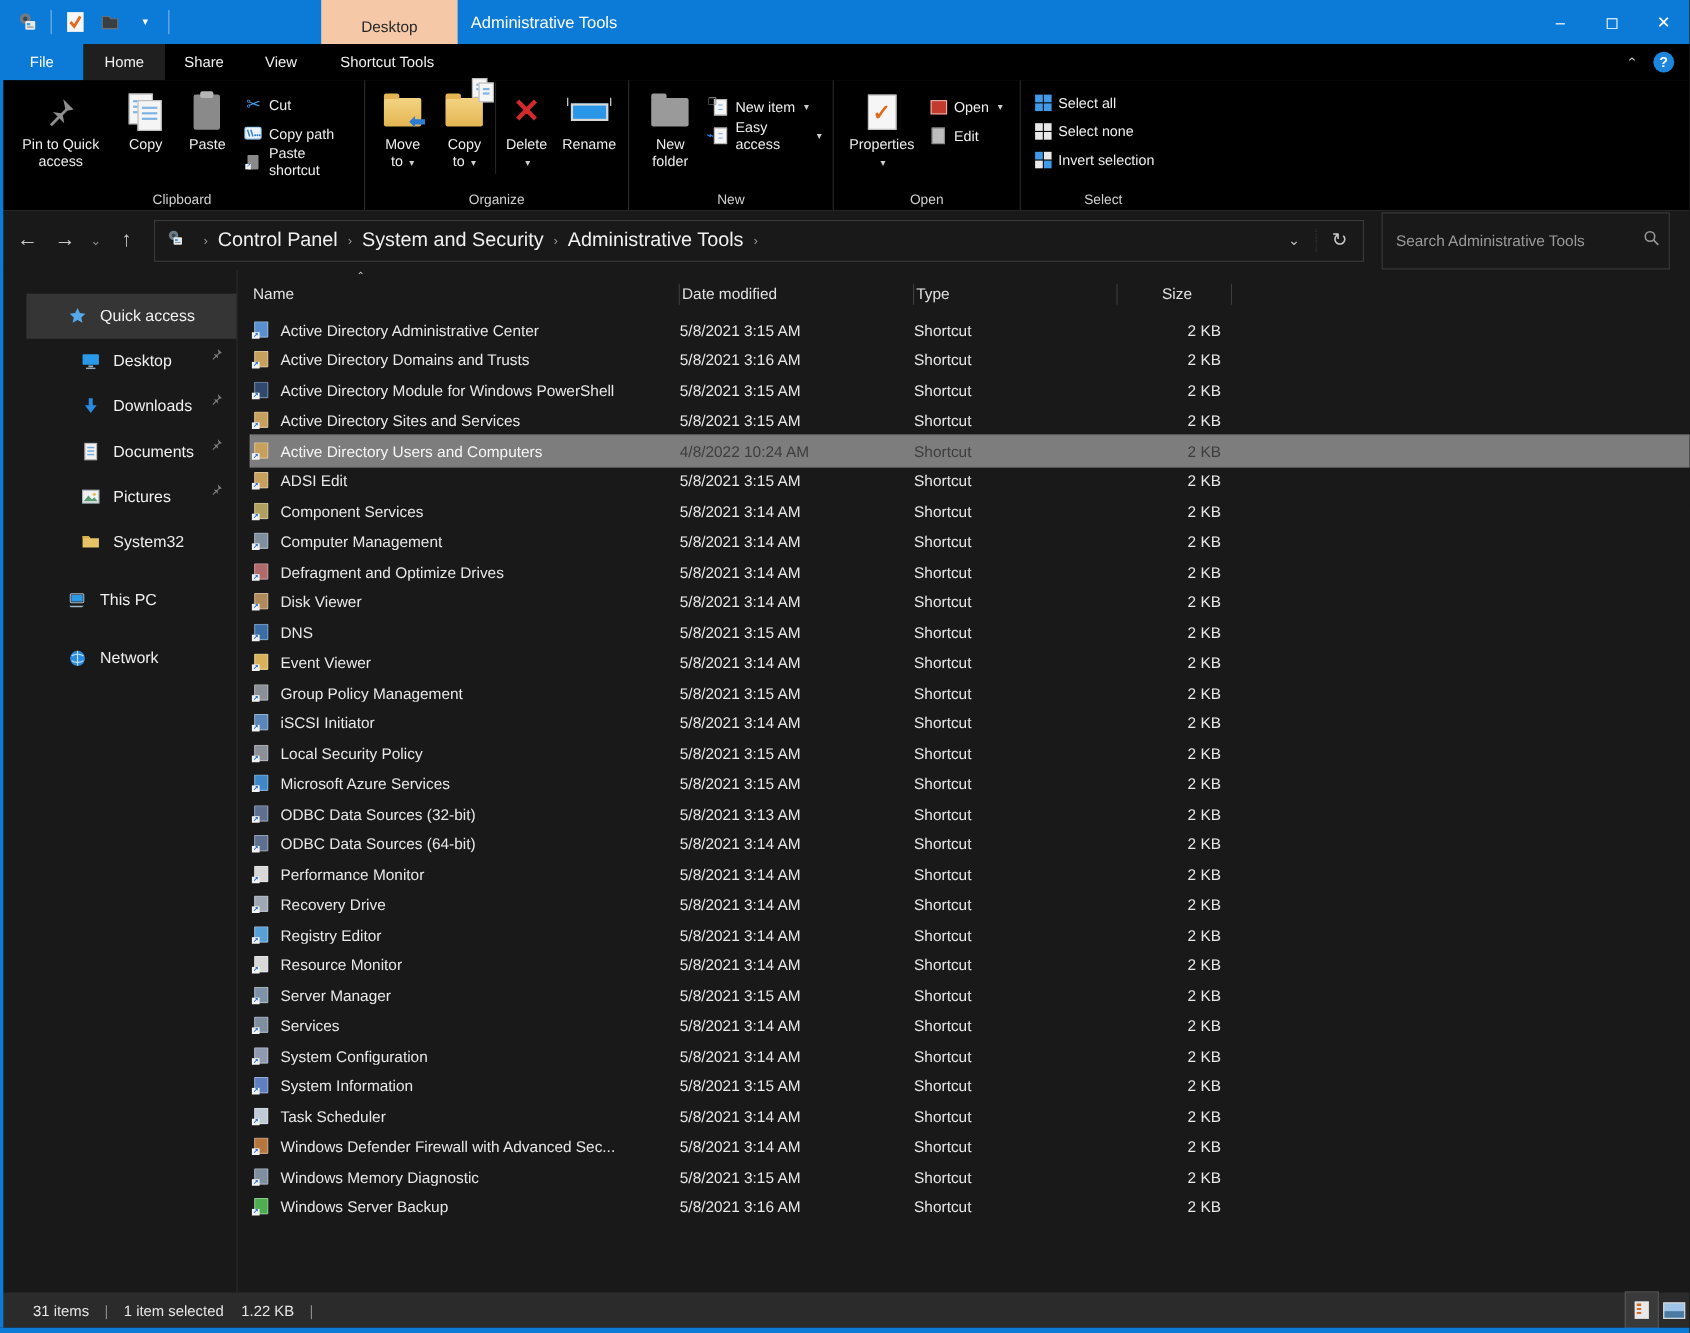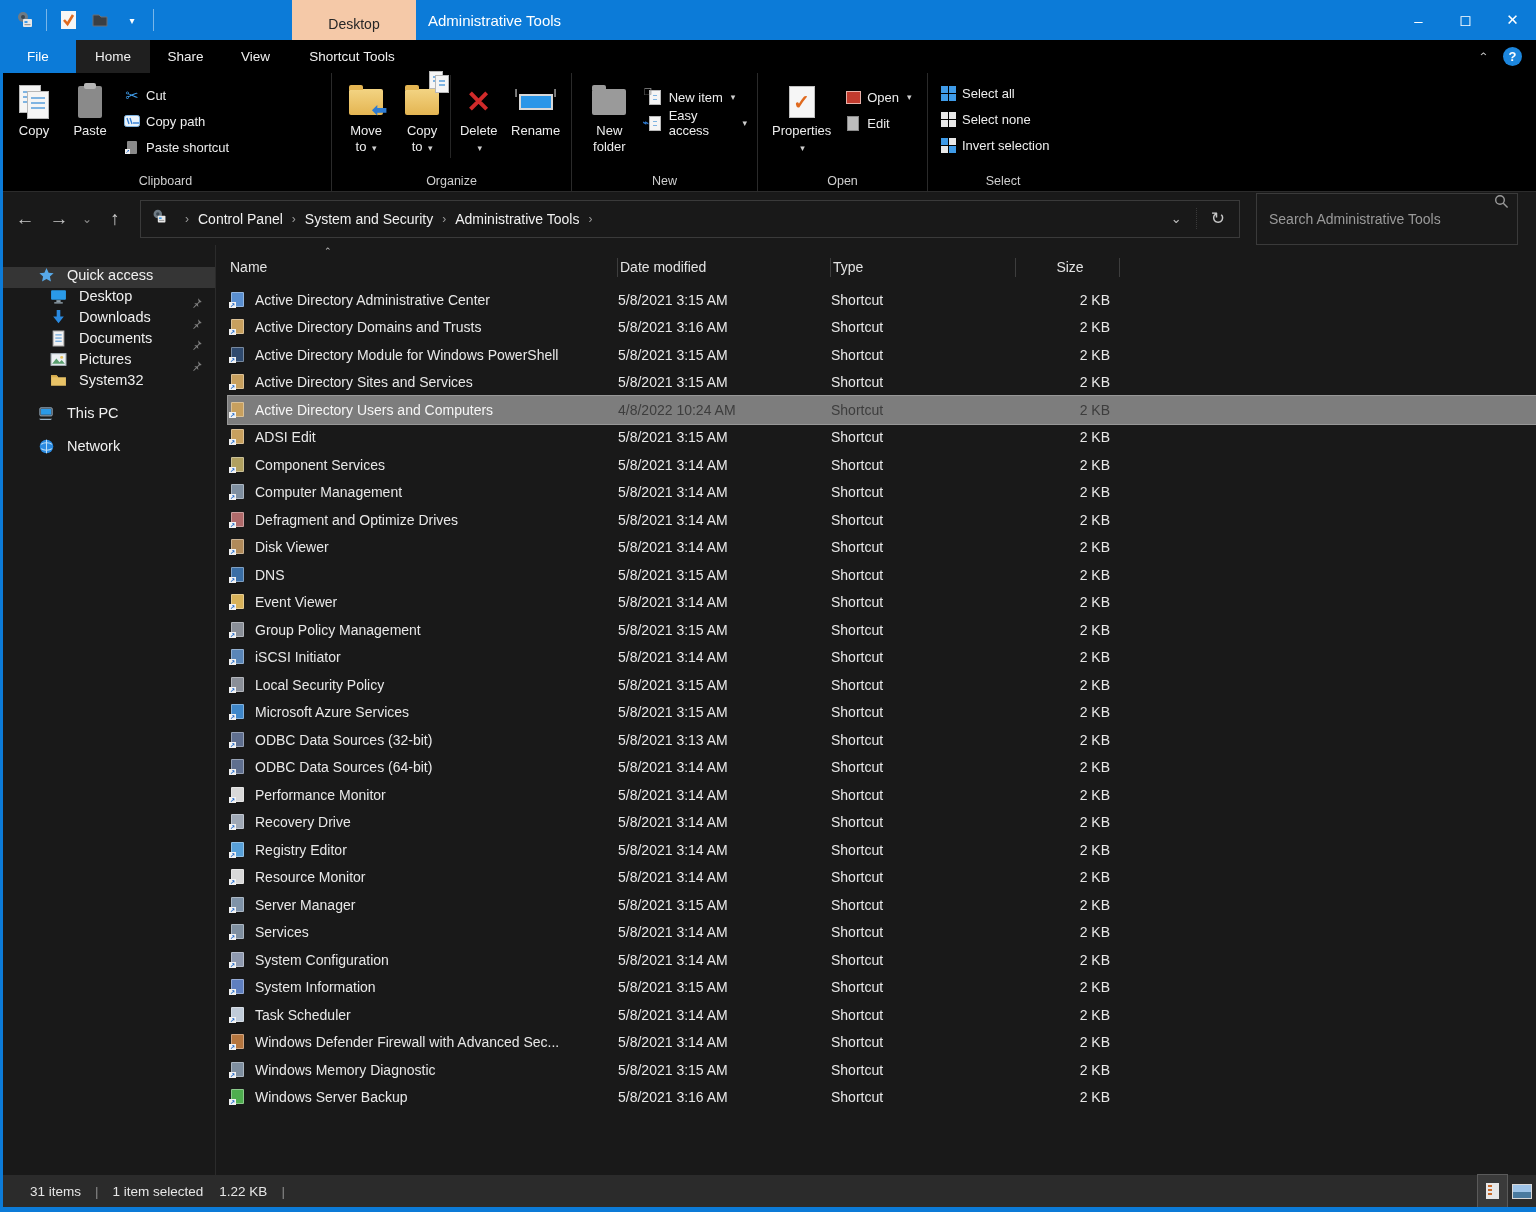--- a/index.html
+++ b/index.html
@@ -72,32 +72,32 @@
   .openbox { width:15px; height:13px; background:#c23b2e; border:1px solid #e8b0a8; }
   .editpg { width:12px; height:15px; background:#bdbdbd; border:1px solid #8a8a8a; }
 
   
   .addrbar { position:absolute; left:0; top:192px; width:1536px; height:53px; background:#191919; display:flex; align-items:center; }
   .nav-ic { color:#c8c8c8; font-size:19px; width:34px; text-align:center; }
   .nav-ic.dim { color:#8a8a8a; font-size:12px; width:22px; }
   .crumbbox { margin-left:8px; width:1100px; height:38px; border:1px solid #3a3a3a; display:flex; align-items:center; background:#191919; }
   .crumb-ic { margin:0 8px 0 10px; }
   .crumb-sep { color:#9a9a9a; font-size:12px; padding:0 9px; }
-  .crumb { color:#f0f0f0; font-size:14px; }
+  .crumb { color:#f0f0f0; font-size:18px; }
   .crumb-right { margin-left:auto; display:flex; align-items:center; }
   .crumb-chev { color:#c0c0c0; font-size:13px; padding:0 14px; }
   .crumb-refresh { color:#c8c8c8; font-size:17px; padding:0 14px; border-left:1px dotted #3a3a3a; }
-  .searchbox { margin-left:16px; width:262px; height:52px; border:1px solid #3a3a3a; background:#191919; display:flex; padding:0 8px 0 12px; }
+  .searchbox { margin-left:16px; width:262px; height:52px; border:1px solid #3a3a3a; background:#191919; display:flex; align-items:center; padding:0 8px 0 12px; }
   .searchbox input { flex:1; background:transparent; border:none; outline:none; color:#d0d0d0; font-size:14px; font-family:"Liberation Sans",sans-serif; }
   .searchbox input::placeholder { color:#9a9a9a; }
 
   
   .main { position:absolute; left:0; top:245px; width:1536px; height:930px; display:flex; }
   .sidebar { width:216px; border-right:1px solid #2b2b2b; padding-top:22px; }
-  .side-item { height:21px; display:flex; font-size:14.5px; color:#f0f0f0; position:relative; }
+  .side-item { height:41px; display:flex; align-items:center; font-size:14.5px; color:#f0f0f0; position:relative;margin-left:24px; }
   .side-item.sel { background:#353535; }
   .side-item .sic { width:17px; height:17px; margin-right:12px; display:inline-flex; }
   .side-item.ind0 .sic { margin-left:38px; }
   .side-item.ind1 .sic { margin-left:50px; }
   .side-item .pin { position:absolute; right:12px; top:8px; opacity:.8; }
   .side-gap { height:12px; }
 
   .filepane { flex:1; position:relative; padding-left:12px; }
   .cols { display:grid; grid-template-columns:390px 213px 185px 104px; }
   .lheader { margin-top:7px; height:30px; align-items:center; color:#e2e2e2; font-size:14px; position:relative; }
@@ -181,20 +181,28 @@
   <div class="strip-right">
     <span class="chev-up">⌃</span>
     <span class="help-dot">?</span>
   </div>
 </div>
 
 <div class="ribbon">
 
   <div class="rgroup" style="width:332px;">
     <div class="rgroup-body">
+      <div class="bigbtn">
+        <span class="bicon">
+          <svg width="30" height="30" viewBox="0 0 24 24">
+              <path d="M14 2.5l7.5 7.5-4.6 1-3.2 3.2 1 5.8-3.4-3.4-5.6 5.6-1.4-1.4 5.6-5.6-3.4-3.4 5.8 1 3.2-3.2z" fill="#8f8f8f"></path>
+            </svg>
+        </span>
+        <span class="blabel">Pin to Quick access</span>
+      </div>
       <div class="bigbtn">
         <span class="bicon">
           <span class="doc2">
               <span class="pg p1">
                 <span class="ln" style="top:5px"></span>
                 <span class="ln" style="top:10px"></span>
                 <span class="ln" style="top:15px"></span>
               </span>
               <span class="pg p2">
                 <span class="ln" style="top:5px"></span>

